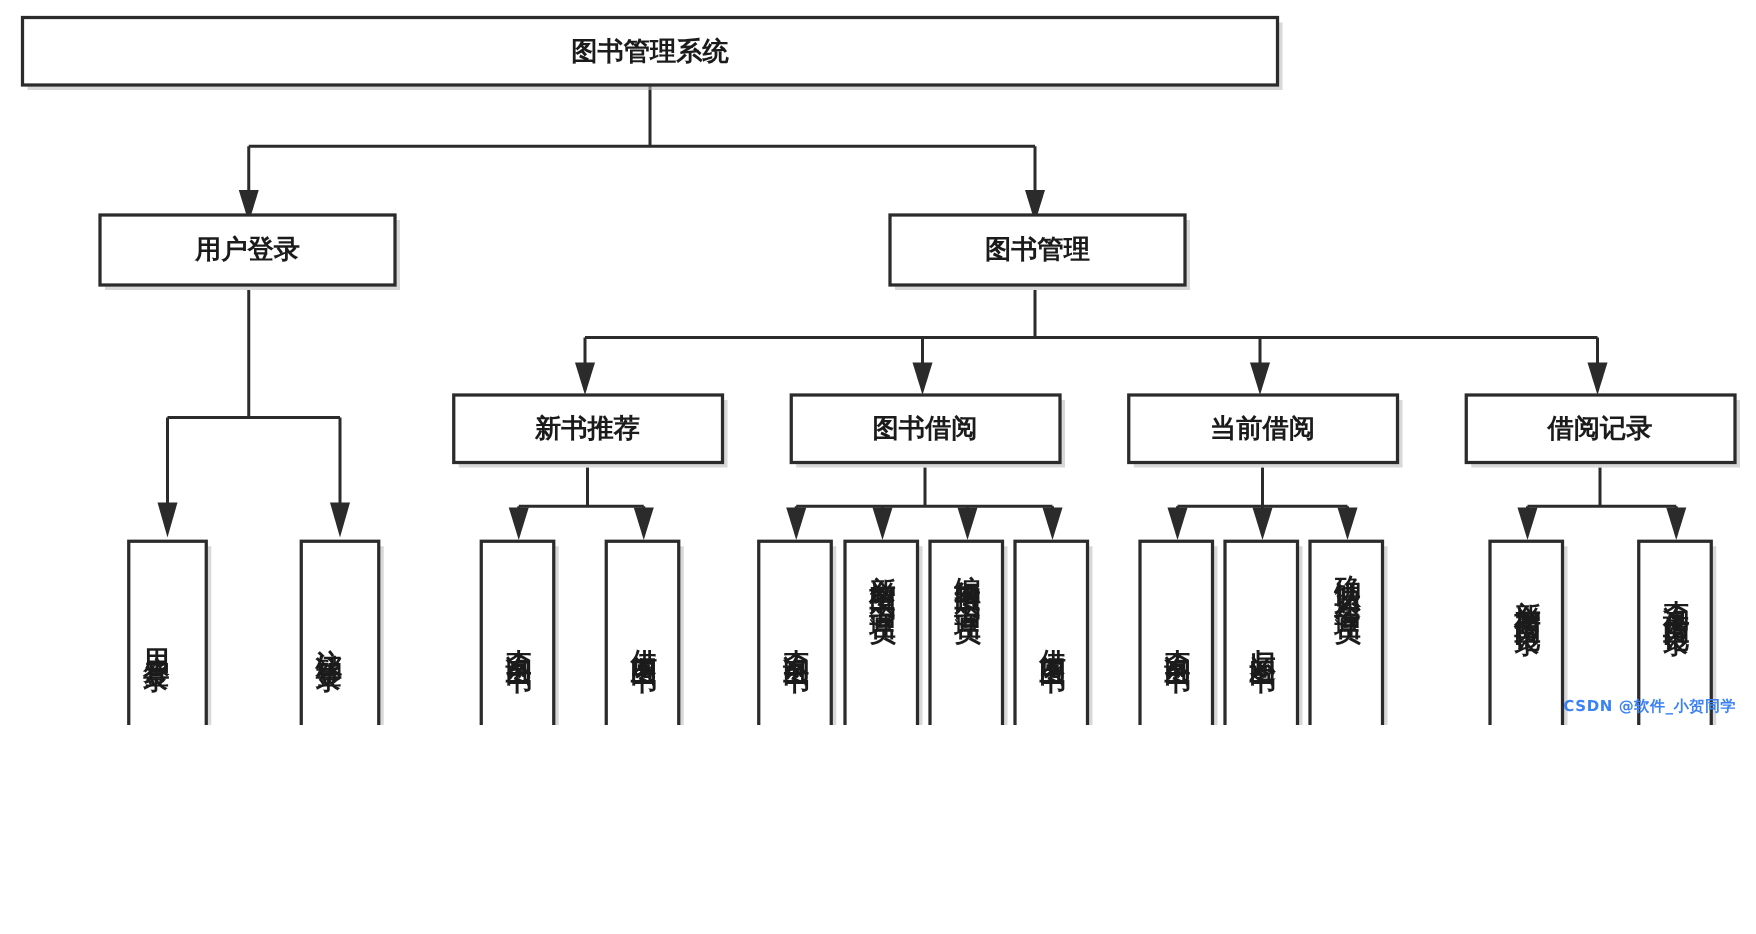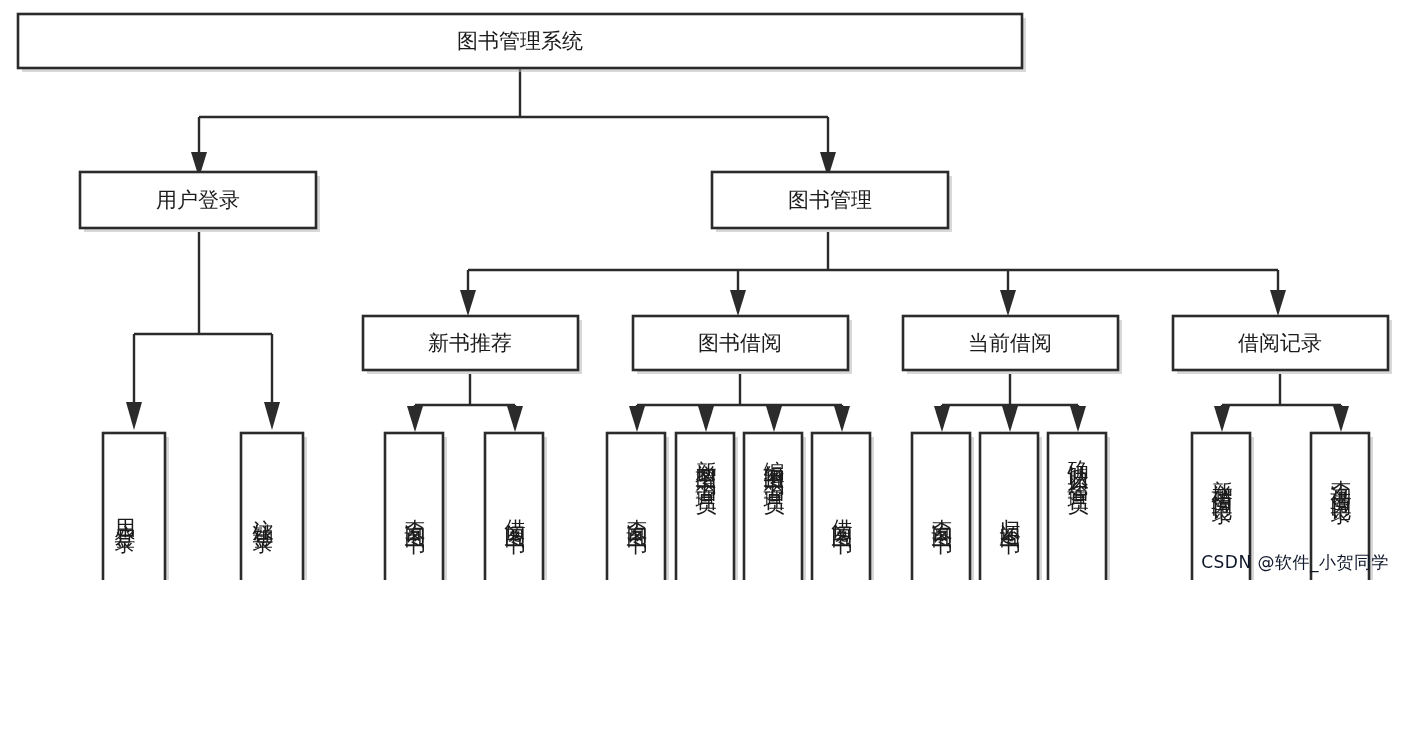--- a/index.html
+++ b/index.html
@@ -9,20 +9,21 @@
   }
   body {
     font-family: "DejaVu Sans", "Liberation Sans", sans-serif;
   }
   #diagram-root {
     position: relative;
     width: 1405px;
     height: 580px;
     background: #ffffff;
     overflow: hidden;
+    font-weight: bold;
   }
   svg.flow {
     position: absolute;
     left: 0;
     top: 0;
     width: 1405px;
     height: 747px;
     display: block;
   }
   .node-box {
@@ -71,22 +72,22 @@
     color: #1b1b1b;
     white-space: nowrap;
     pointer-events: none;
     text-align: center;
   }
   .watermark {
     position: absolute;
     right: 16px;
     bottom: 6px;
     font-family: "DejaVu Sans", "Liberation Sans", sans-serif;
-    font-size: 17px;
-    color: #0f172a;
+    font-size: 12px;
+    color: #3b82f6;
     white-space: nowrap;
     letter-spacing: 0.5px;
   }
 </style>
 </head>
 <body>
 
 <div id="diagram-root">
 
   <svg class="flow" viewBox="0 0 1405 747">

